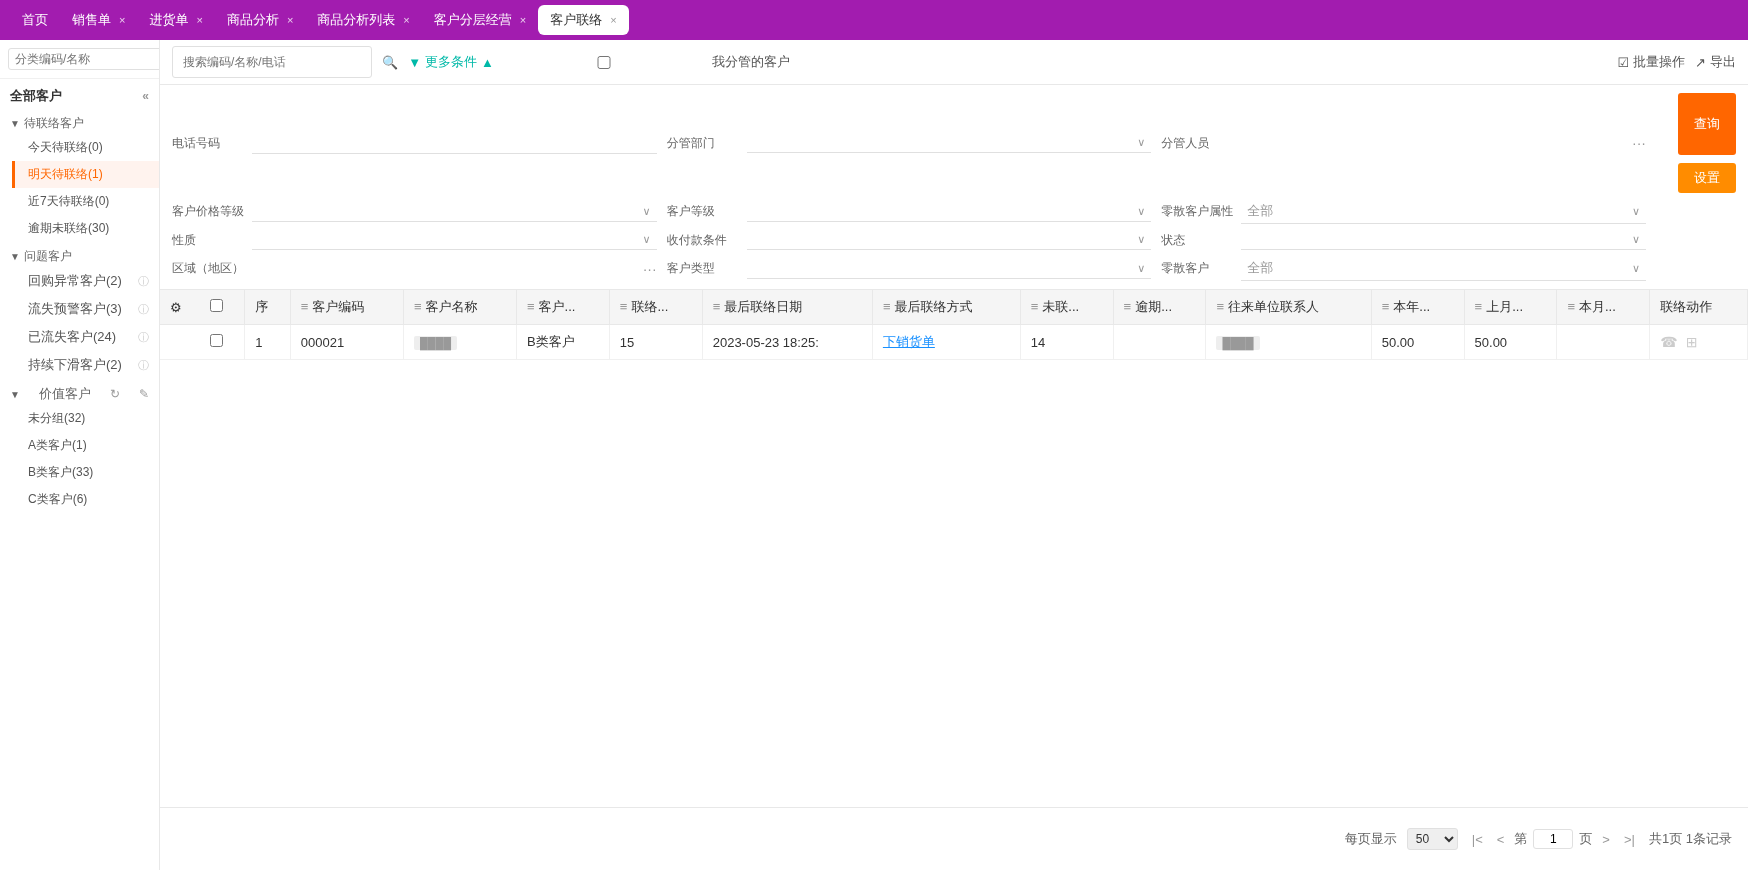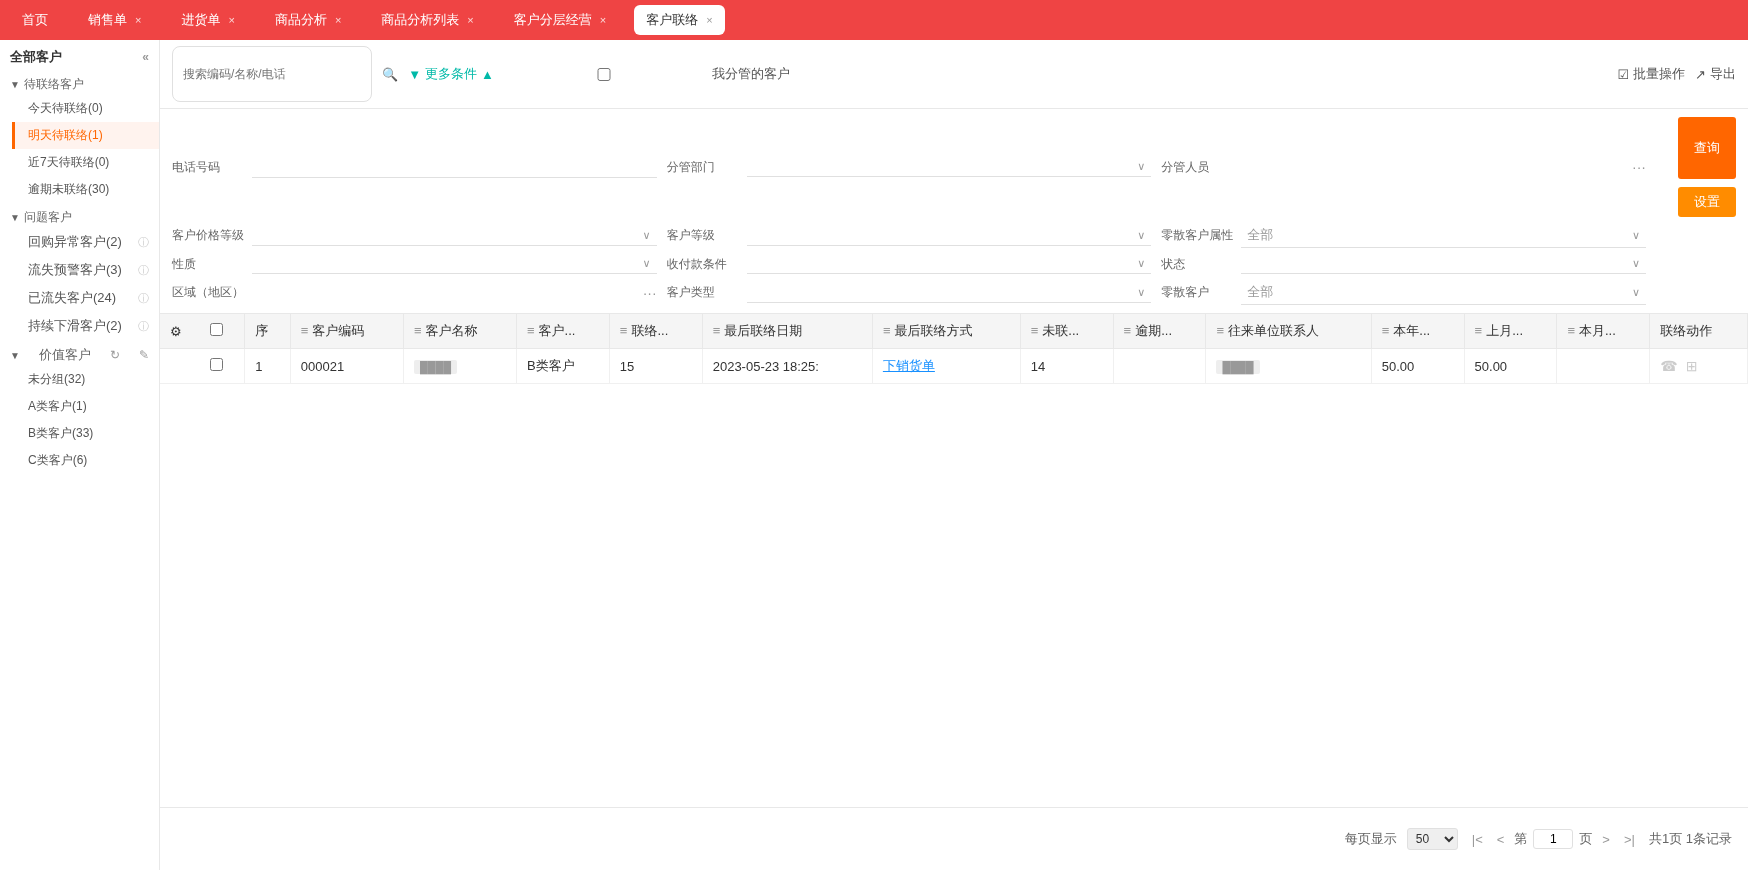--- a/index.html
+++ b/index.html
@@ -1,20 +1,20 @@
 <!DOCTYPE html>
 <html><head>
   <meta charset="utf-8">
   <style>
     * { box-sizing: border-box; margin: 0; padding: 0; font-family: 'Microsoft YaHei', Arial, sans-serif; font-size: 13px; }
     body { background: #f5f5f5; overflow: hidden; }
 
     
     .top-nav {
-      display: flex; align-items: center; background: #ef4444; height: 40px; padding: 0 10px; gap: 16px;
+      display: flex; align-items: center; background: #a21caf; height: 40px; padding: 0 10px; gap: 0;
     }
     .nav-item {
       color: #fff; padding: 6px 12px; cursor: pointer; border-radius: 3px 3px 0 0; font-size: 13px; white-space: nowrap;
       display: flex; align-items: center; gap: 4px;
     }
     .nav-item.active { background: #fff; color: #333; border-radius: 6px; }
     .nav-item .close-x { font-size: 11px; color: rgba(255,255,255,0.8); margin-left: 4px; }
     .nav-item.active .close-x { color: #999; }
     .nav-home { color: #fff; font-size: 13px; padding: 6px 12px; cursor: pointer; }
 
@@ -51,21 +51,21 @@
 
     
     .content-area { flex: 1; display: flex; flex-direction: column; overflow: hidden; }
 
     
     .filter-bar {
       background: #fff; border-bottom: 1px solid #e8e8e8; padding: 6px 12px;
       display: flex; align-items: center; gap: 10px;
     }
     .filter-bar input {
-      border: 1px solid #e0e0e0; border-radius: 8px; padding: 20px 10px; font-size: 12px;
+      border: 1px solid #e0e0e0; border-radius: 3px; padding: 8px 10px; font-size: 12px;
       width: 200px; outline: none; color: #999;
     }
     .filter-btn {
       display: flex; align-items: center; gap: 4px; color: #00b9a8; cursor: pointer; font-size: 12px;
     }
     .checkbox-label { display: flex; align-items: center; gap: 8px; color: #555; font-size: 12px; cursor: pointer; }
     .checkbox-label input[type=checkbox] { cursor: pointer; }
     .filter-bar-right { margin-left: auto; display: flex; gap: 10px; }
     .batch-btn, .export-btn {
       display: flex; align-items: center; gap: 4px; color: #555; cursor: pointer; font-size: 12px;
@@ -171,20 +171,24 @@
   </div>
   <div class="nav-item active">
     <span>客户联络</span>
     <span class="close-x">×</span>
   </div>
 </div>
 
 <div class="main-layout">
 
   <div class="sidebar">
+    <div class="sidebar-search">
+      <input type="text" placeholder="分类编码/名称" style="">
+
+    </div>
     <div class="sidebar-section-header">
       <span>全部客户</span>
       <span class="collapse-icon">«</span>
     </div>
 
     <div class="sidebar-group-title">待联络客户</div>
     <div class="sidebar-item">今天待联络(0)</div>
     <div class="sidebar-item active">明天待联络(1)</div>
     <div class="sidebar-item">近7天待联络(0)</div>
     <div class="sidebar-item">逾期未联络(30)</div>

